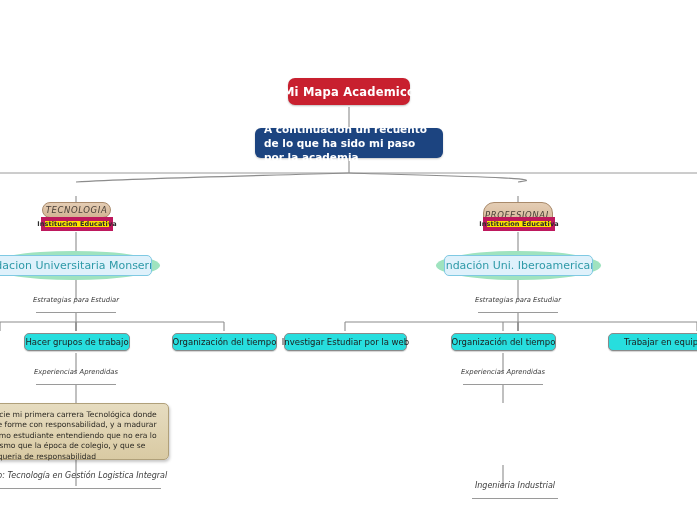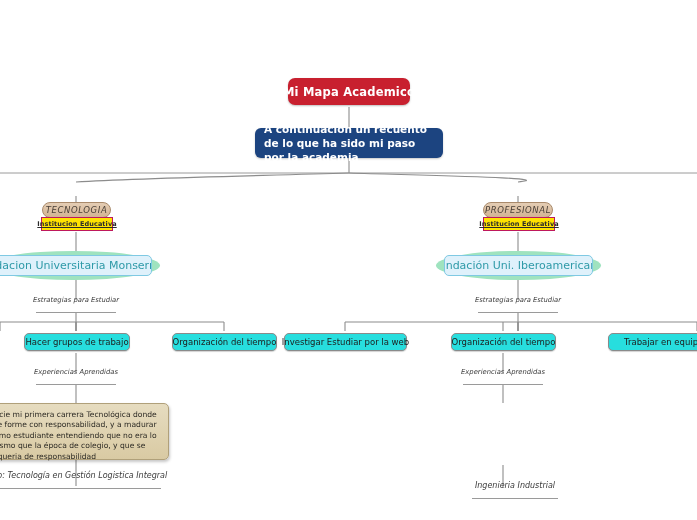--- a/index.html
+++ b/index.html
@@ -70,26 +70,25 @@
     color: #4a4038;
     font-size: 8.5px;
     font-style: italic;
     letter-spacing: .6px;
     margin-top: 22px;
   }
 
   
   .n-yellow {
     background: #ffe200;
-    border: 1px solid #be185d;
+    border: 4px solid #be185d;
     color: #2b2b2b;
     font-size: 6.5px;
     font-weight: bold;
     letter-spacing: .1px;
-    text-decoration: underline;
   }
 
   
   .n-green {
     background: #9fe3bf;
     border-radius: 50%/50%;
   }
   .n-green .inner {
     position: absolute;
     left: 8px;
@@ -216,21 +215,21 @@
   <div class="node n-cyan" style="left:24px; top:333px; width:106px; height:18px;">Hacer grupos de trabajo</div>
 
   <div class="node n-cyan" style="left:172px; top:333px; width:105px; height:18px;">Organización del tiempo</div>
 
   <div class="node n-caption" style="left:36px; top:372px; width:80px; height:13px;">Experiencias Aprendidas</div>
 
   <div class="node n-para" style="left:-18px; top:403px; width:187px; height:57px;">Inicie mi primera carrera Tecnológica donde me forme con responsabilidad, y a madurar como estudiante entendiendo que no era lo mismo que la época de colegio, y que se requeria de responsabilidad</div>
 
   <div class="node n-caption big" style="left:-14px; top:476px; width:175px; height:13px;">Titulo: Tecnología en Gestión Logistica Integral</div>
 
-  <div class="node n-pill" style="left:483px; top:180px; width:70px; height:16px;">PROFESIONAL</div>
+  <div class="node n-pill" style="left:483px; top:180px; width:70px; height:26px;">PROFESIONAL</div>
 
   <div class="node n-yellow" style="left:483px; top:217px; width:72px; height:14px;">Institucion Educativa</div>
 
   <div class="node n-green" style="left:436px; top:251px; width:165px; height:29px;">
     <span class="inner">Fundación Uni. Iberoamericana</span>
   </div>
 
   <div class="node n-caption" style="left:478px; top:300px; width:80px; height:13px;">Estrategias para Estudiar</div>
 
   <div class="node n-cyan" style="left:284px; top:333px; width:123px; height:18px;">Investigar Estudiar por la web</div>

